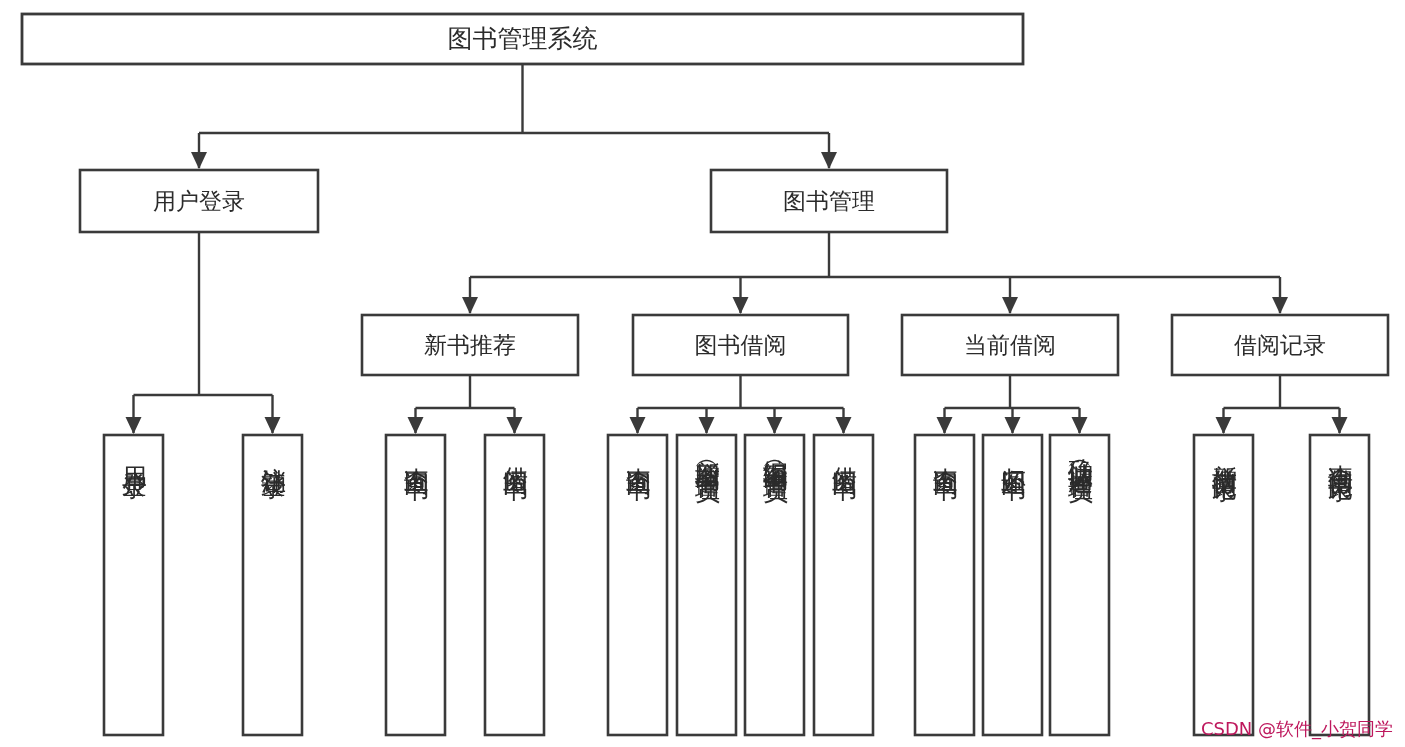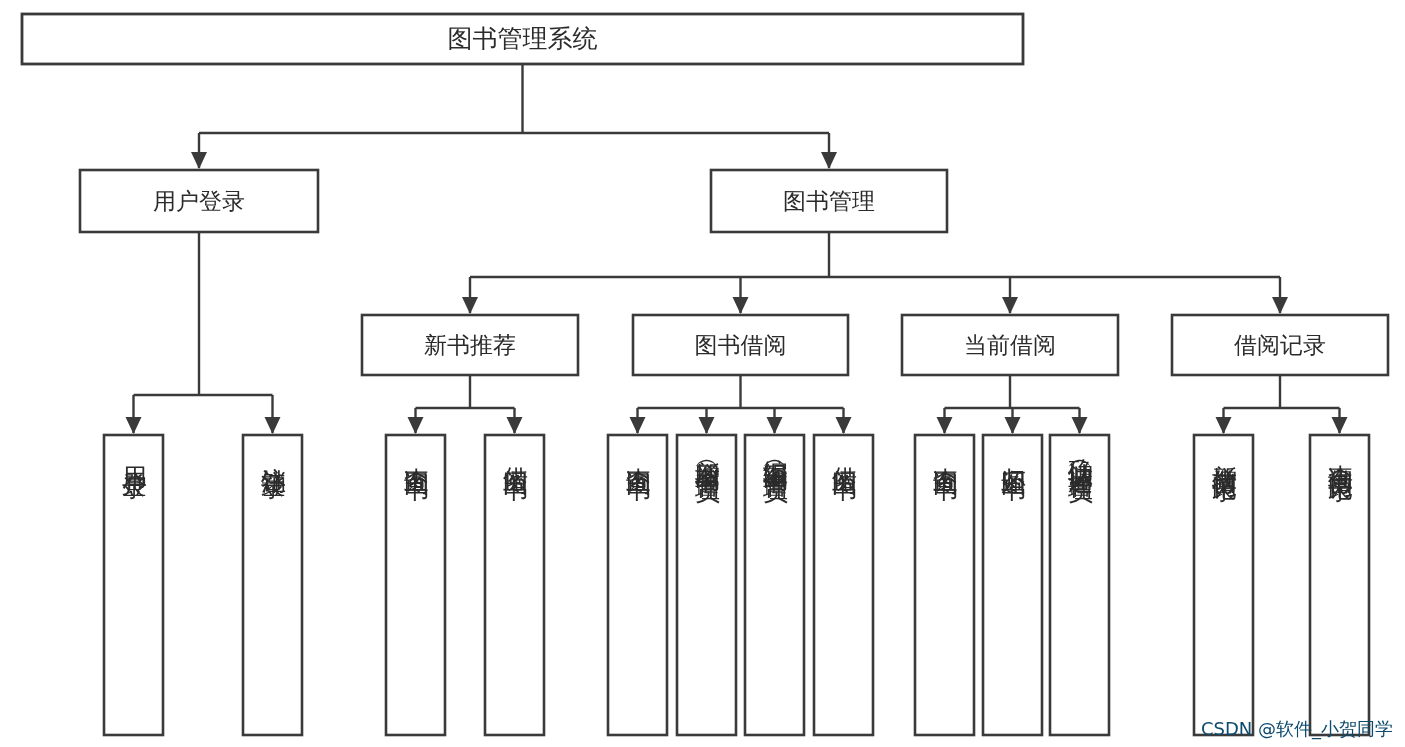--- a/index.html
+++ b/index.html
@@ -65,21 +65,21 @@
     glyph-orientation-vertical: 0;
     dominant-baseline: central;
     letter-spacing: 3px;
   }
   .watermark {
     position: absolute;
     right: 12px;
     bottom: 6px;
     font-family: "DejaVu Sans", "Liberation Sans", sans-serif;
     font-size: 18px;
-    color: #0c4a6e;
+    color: #be185d;
     white-space: nowrap;
     pointer-events: none;
     user-select: none;
   }
 </style>
 </head>
 <body>
 
 <div id="diagram-root">
 

